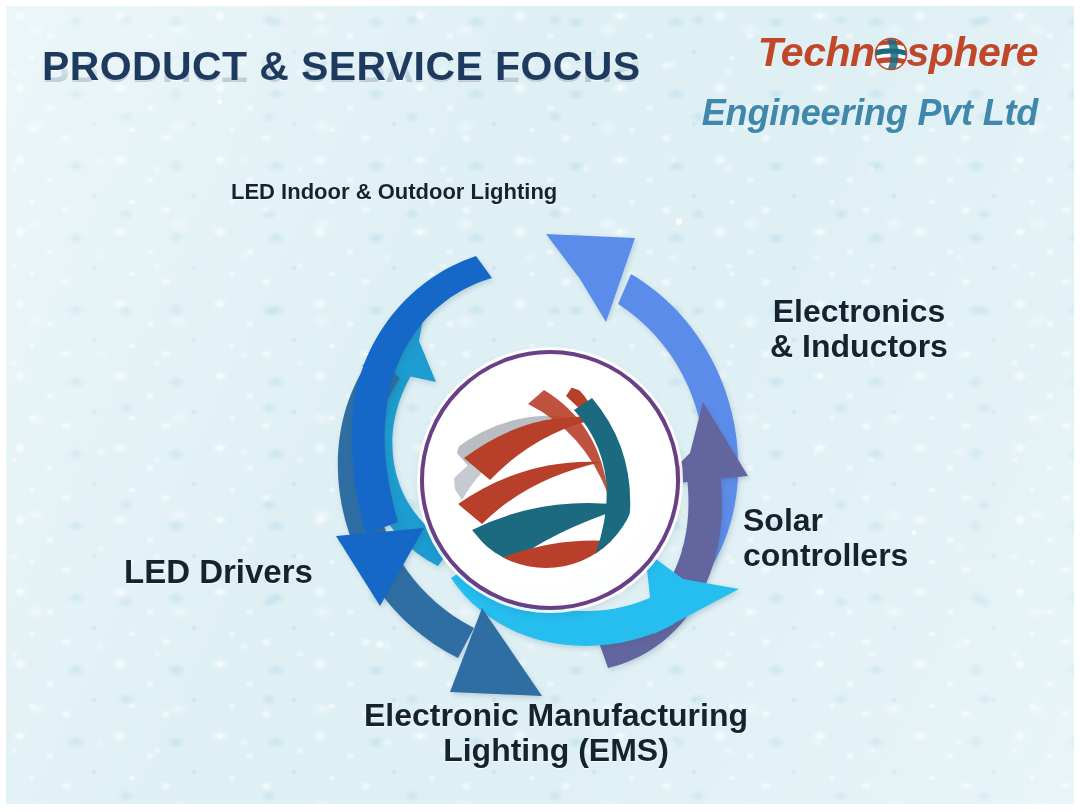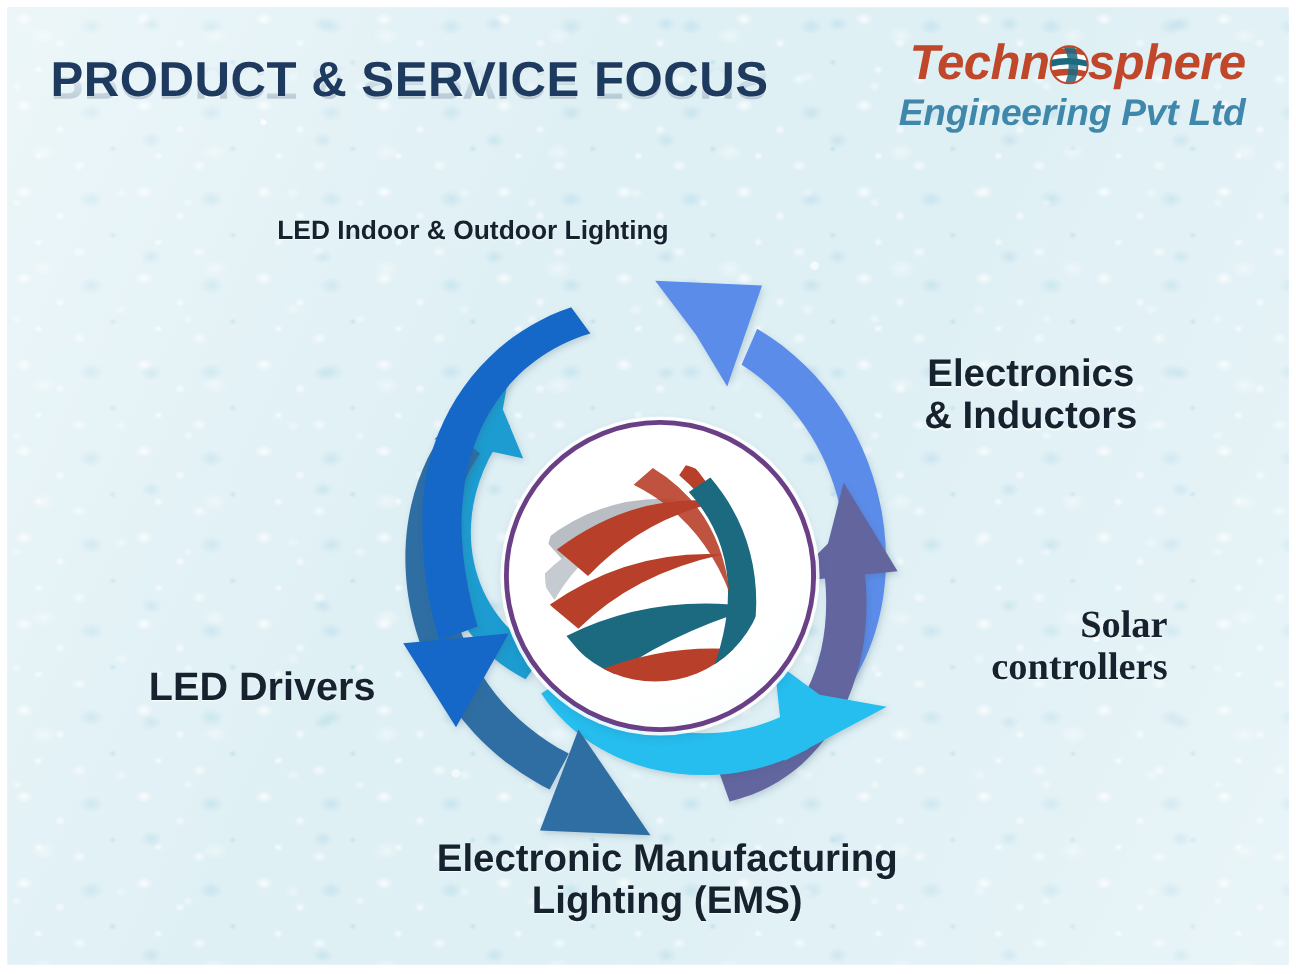--- a/index.html
+++ b/index.html
@@ -78,23 +78,23 @@
   #brand{position:absolute;right:36px;top:26px;text-align:right;}
   #brand-line1{
     font-size:41px;font-style:italic;font-weight:bold;
     color:#c0472a;letter-spacing:-.5px;line-height:1.02;white-space:nowrap;
   }
   #brand-line1 .sph{
     display:inline-block;position:relative;width:36px;height:34px;
     vertical-align:-5px;margin:0 -2px;
   }
   #brand-line2{
-    font-size:31px;font-style:italic;font-weight:bold;
+    font-size:36px;font-style:italic;font-weight:bold;
     color:#3f88ab;letter-spacing:-.2px;line-height:1.05;
-    margin-top:4px;white-space:nowrap;
+    margin-top:20px;white-space:nowrap;
   }
 
   
   #diagram{position:absolute;left:0;top:0;width:100%;height:100%;}
   #arrows{position:absolute;left:0;top:0;}
 
   
   #center-badge{
     position:absolute;left:414px;top:344px;width:252px;height:252px;
     border-radius:50%;
@@ -120,21 +120,21 @@
     line-height:1.1;
     text-shadow:0 1px 1px rgba(255,255,255,.85);
   }
   .label .sub{
     display:block;font-size:16px;font-weight:bold;line-height:1.18;margin-top:2px;
   }
   #label-lighting{left:225px;top:174px;font-size:22px;white-space:nowrap;}
   #label-design{left:80px;top:296px;font-size:32px;width:270px;text-align:center;}
   #label-drivers{left:118px;top:548px;font-size:33px;white-space:nowrap;}
   #label-ferrite{left:728px;top:253px;font-size:32px;width:250px;text-align:center;}
-  #label-solar{left:737px;top:497px;font-size:32px;width:230px;text-align:right;font-family:Liberation Serif, serif;}
+  #label-solar{left:737px;top:497px;font-size:32px;width:230px;text-align:left;}
   #label-ems{left:330px;top:692px;font-size:32px;width:440px;text-align:center;}
 </style>
 </head>
 <body>
 
 <div id="slide">
   <div id="canvas">
 
     <div class="tex a"></div>
     <div class="tex b"></div>

